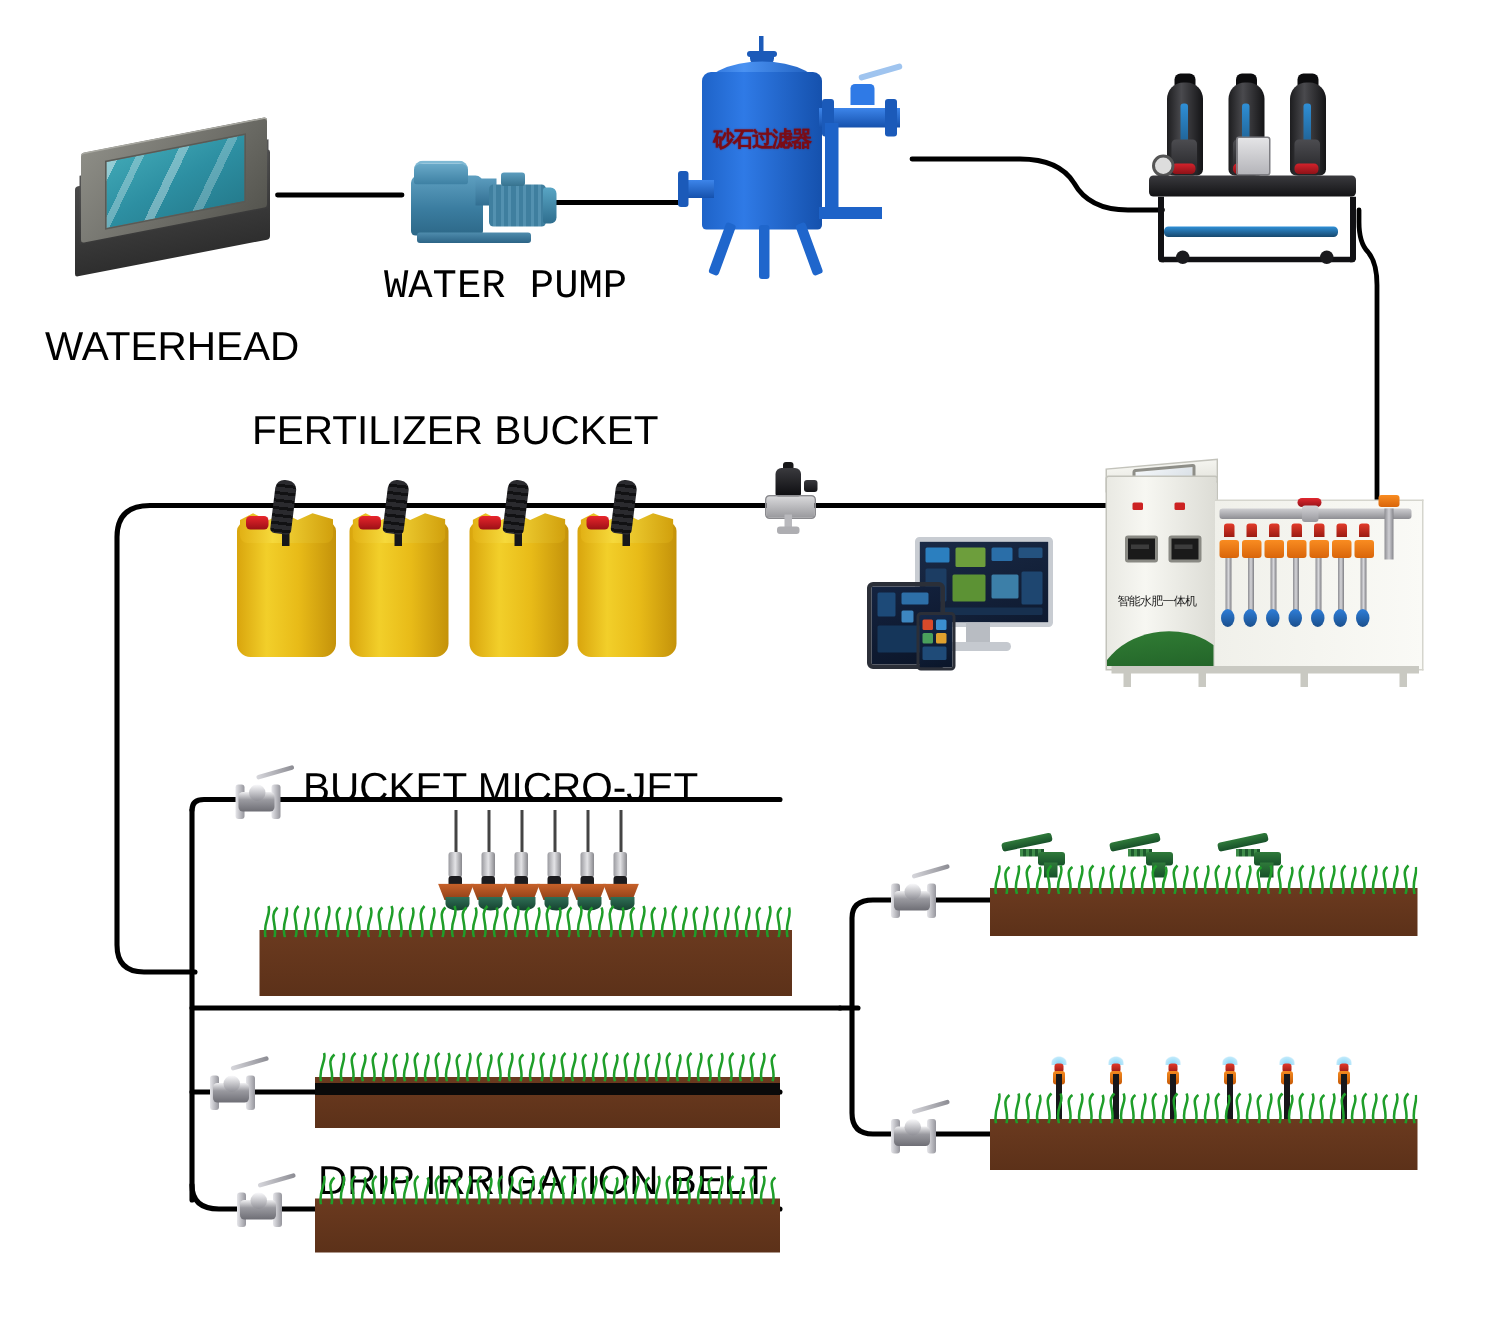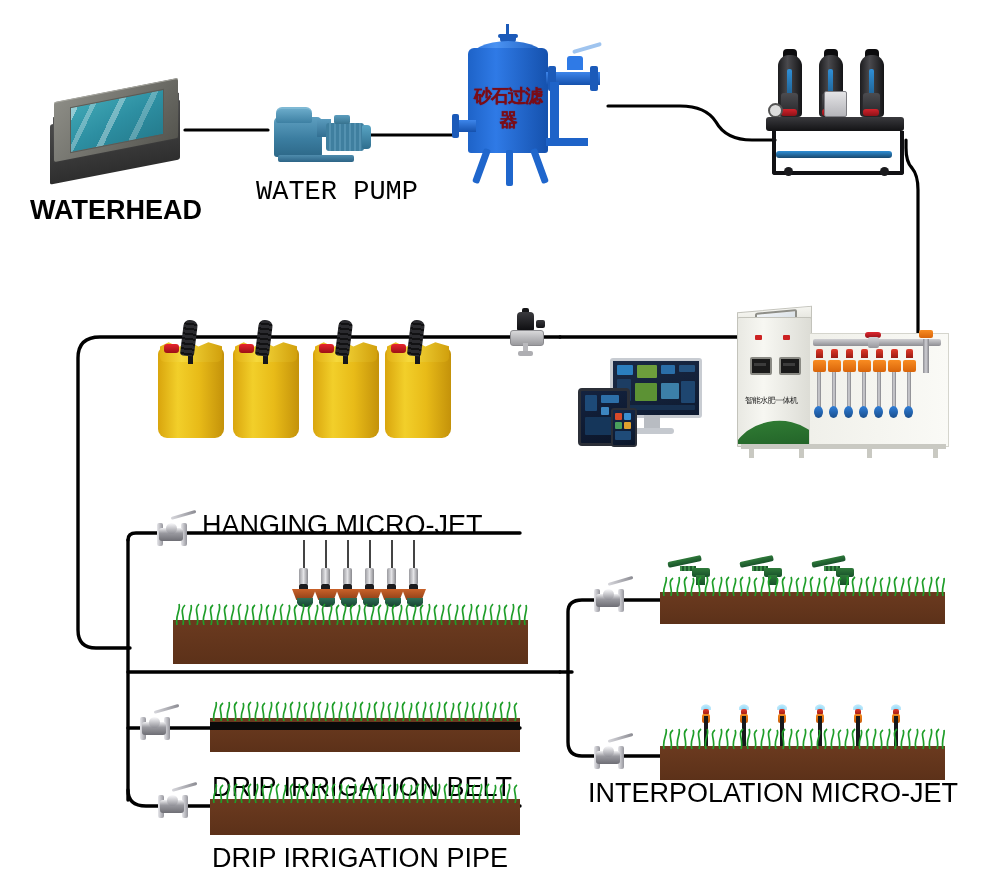--- a/index.html
+++ b/index.html
@@ -48,21 +48,21 @@
   .pump-foot{position:absolute;left:12px;top:52px;width:76px;height:7px;
     background:linear-gradient(#4f8cad,#2c6486);border-radius:2px;}
 
   
   .sfilter{width:160px;height:165px;}
   .sf-tank{position:absolute;left:18px;top:26px;width:80px;height:105px;
     background:linear-gradient(90deg,#1e63c8,#2f7ae6 35%,#1551ad);border-radius:6px 6px 3px 3px;}
   .sf-dome{position:absolute;left:18px;top:19px;width:80px;height:20px;border-radius:50%/100% 100% 0 0;
     background:linear-gradient(90deg,#2a6fd6,#4a92f2 35%,#1b5ab9);}
   .sf-text{position:absolute;left:22px;top:62px;width:72px;text-align:center;
-    color:#7a0c16;font-size:18px;font-weight:bold;font-family:"DejaVu Sans",sans-serif;
+    color:#7a0c16;font-size:14px;font-weight:bold;font-family:"DejaVu Sans",sans-serif;
     letter-spacing:-1px;text-shadow:0 0 1px #7a0c16;}
   .sf-top-valve{position:absolute;left:48px;top:2px;width:20px;height:20px;}
   .sf-top-valve i{position:absolute;background:#1b5ab9;display:block;}
   .sf-pipe-out{position:absolute;left:96px;top:50px;width:54px;height:13px;
     background:linear-gradient(#3d85ea,#1551ad);}
   .sf-flange1{position:absolute;left:98px;top:44px;width:8px;height:25px;background:#1b5ab9;border-radius:2px;}
   .sf-flange2{position:absolute;left:140px;top:44px;width:8px;height:25px;background:#1b5ab9;border-radius:2px;}
   .sf-topv2{position:absolute;left:117px;top:34px;width:16px;height:14px;background:#2f7ae6;border-radius:3px 3px 0 0;}
   .sf-handle{position:absolute;left:122px;top:24px;width:30px;height:4px;background:#9fc4ef;
     transform:rotate(-16deg);border-radius:2px;}
@@ -259,21 +259,21 @@
       <path d="M560,672 L572,672" stroke-width="3.4"></path>
     </g>
   </svg>
 
   <div class="node pool-wrap" style="left:42px;top:72px;">
     <div class="pool-base"></div>
     <div class="pool-base2"></div>
     <div class="pool-rim"></div>
     <div class="pool-water"></div>
   </div>
-  <div class="lbl" style="left:30px;top:195px;font-size:27px;font-weight:bold;">WATERHEAD</div>
+  <div class="lbl" style="left:30px;top:216px;font-size:27px;">WATERHEAD</div>
 
   <div class="node pump" style="left:266px;top:103px;">
     <div class="pump-body"></div>
     <div class="pump-head"></div>
     <div class="pump-neck"></div>
     <div class="pump-motor"></div>
     <div class="pump-term"></div>
     <div class="pump-cap"></div>
     <div class="pump-foot"></div>
   </div>
@@ -317,20 +317,21 @@
     <div class="disc-red" style="left:101px;top:84px;"></div>
     <div class="disc-box"></div>
     <div class="disc-gauge"></div>
     <div class="disc-body"></div>
     <div class="disc-frame"></div>
     <div class="disc-bar"></div>
     <div class="disc-wheel" style="left:22px;top:142px;"></div>
     <div class="disc-wheel" style="left:118px;top:142px;"></div>
   </div>
 
+  <div class="lbl" style="left:168px;top:272px;font-size:27px;">FERTILIZER BUCKET</div>
 
   <div class="node fbk" style="left:158px;top:322px;">
     <div class="fbk-body"></div>
     <div class="fbk-top"></div>
     <div class="fbk-redcap"></div>
     <div class="fbk-shaft"></div>
     <div class="fbk-motor"></div>
   </div>
   <div class="node fbk" style="left:233px;top:322px;">
     <div class="fbk-body"></div>
@@ -439,21 +440,21 @@
       <div class="dosebot" style="left:167px;top:101px;"></div>
 
     <div class="cab-legbar"></div>
     <div class="cab-leg" style="left:12px;"></div>
     <div class="cab-leg" style="left:62px;"></div>
     <div class="cab-leg" style="left:130px;"></div>
     <div class="cab-leg" style="left:196px;"></div>
   </div>
 
 
-  <div class="lbl" style="left:202px;top:510px;font-size:27px;">HANGING MICRO-JET</div>
+  <div class="lbl" style="left:202px;top:510px;font-size:27px;">BUCKET MICRO-JET</div>
 
   <div class="node bv" style="left:145px;top:519px;">
     <div class="bv-fl" style="left:12px;"></div>
       <div class="bv-fl" style="left:36px;"></div>
     <div class="bv-body"></div>
       <div class="bv-ball"></div>
       <div class="bv-lever"></div>
   </div>
 
   <div class="hj" style="left:296px;top:540px;">
@@ -580,21 +581,20 @@
   <div class="bed" style="left:210px;top:799px;width:310px;height:36px;">
     <div class="bed-soil"></div>
     <div class="grass" style="top:-16px;">
       <svg width="310" height="20" viewBox="0 0 310 20" preserveAspectRatio="none">
         <g stroke="#1f9e2a" stroke-width="1.7" fill="none">
           <path d="M4 20 C2 11 8 6 6 1 M11 20 C13 12 7 7 13 2 M18 20 C15 11 21 7 19 1 M25 20 C28 12 21 6 27 1 M32 20 C29 11 36 7 33 2 M39 20 C42 12 35 6 41 1 M46 20 C43 10 50 7 47 1 M53 20 C56 12 49 6 55 2 M60 20 C57 11 64 7 61 1 M67 20 C70 12 63 6 69 1 M74 20 C71 11 78 7 75 2 M81 20 C84 12 77 6 83 1 M88 20 C85 10 92 7 89 1 M95 20 C98 12 91 6 97 2 M102 20 C99 11 106 7 103 1 M109 20 C112 12 105 6 111 1 M116 20 C113 11 120 7 117 2 M123 20 C126 12 119 6 125 1 M130 20 C127 10 134 7 131 1 M137 20 C140 12 133 6 139 2 M144 20 C141 11 148 7 145 1 M151 20 C154 12 147 6 153 1 M158 20 C155 11 162 7 159 2 M165 20 C168 12 161 6 167 1 M172 20 C169 10 176 7 173 1 M179 20 C182 12 175 6 181 2 M186 20 C183 11 190 7 187 1 M193 20 C196 12 189 6 195 1 M200 20 C197 11 204 7 201 2 M207 20 C210 12 203 6 209 1 M214 20 C211 10 218 7 215 1 M221 20 C224 12 217 6 223 2 M228 20 C225 11 232 7 229 1 M235 20 C238 12 231 6 237 1 M242 20 C239 11 246 7 243 2 M249 20 C252 12 245 6 251 1 M256 20 C253 10 260 7 257 1 M263 20 C266 12 259 6 265 2 M270 20 C267 11 274 7 271 1 M277 20 C280 12 273 6 279 1 M284 20 C281 11 288 7 285 2 M291 20 C294 12 287 6 293 1 M298 20 C295 10 302 7 299 1 M305 20 C308 12 301 6 307 2"></path>
         </g>
       </svg>
     </div>
   </div>
-  <div class="lbl" style="left:212px;top:843px;font-size:27px;">DRIP IRRIGATION PIPE</div>
 
   <div class="node bv" style="left:582px;top:742px;">
     <div class="bv-fl" style="left:12px;"></div>
       <div class="bv-fl" style="left:36px;"></div>
     <div class="bv-body"></div>
       <div class="bv-ball"></div>
       <div class="bv-lever"></div>
   </div>
 
   <div class="ij" style="left:700px;top:706px;">
@@ -637,15 +637,14 @@
   <div class="bed" style="left:660px;top:746px;width:285px;height:34px;">
     <div class="bed-soil"></div>
     <div class="grass" style="top:-18px;">
       <svg width="285" height="21" viewBox="0 0 285 21" preserveAspectRatio="none">
         <g stroke="#1f9e2a" stroke-width="1.7" fill="none">
           <path d="M4 21 C2 11 8 6 6 1 M11 21 C13 12 7 7 13 2 M18 21 C15 11 21 7 19 1 M25 21 C28 12 21 6 27 1 M32 21 C29 11 36 7 33 2 M39 21 C42 12 35 6 41 1 M46 21 C43 10 50 7 47 1 M53 21 C56 12 49 6 55 2 M60 21 C57 11 64 7 61 1 M67 21 C70 12 63 6 69 1 M74 21 C71 11 78 7 75 2 M81 21 C84 12 77 6 83 1 M88 21 C85 10 92 7 89 1 M95 21 C98 12 91 6 97 2 M102 21 C99 11 106 7 103 1 M109 21 C112 12 105 6 111 1 M116 21 C113 11 120 7 117 2 M123 21 C126 12 119 6 125 1 M130 21 C127 10 134 7 131 1 M137 21 C140 12 133 6 139 2 M144 21 C141 11 148 7 145 1 M151 21 C154 12 147 6 153 1 M158 21 C155 11 162 7 159 2 M165 21 C168 12 161 6 167 1 M172 21 C169 10 176 7 173 1 M179 21 C182 12 175 6 181 2 M186 21 C183 11 190 7 187 1 M193 21 C196 12 189 6 195 1 M200 21 C197 11 204 7 201 2 M207 21 C210 12 203 6 209 1 M214 21 C211 10 218 7 215 1 M221 21 C224 12 217 6 223 2 M228 21 C225 11 232 7 229 1 M235 21 C238 12 231 6 237 1 M242 21 C239 11 246 7 243 2 M249 21 C252 12 245 6 251 1 M256 21 C253 10 260 7 257 1 M263 21 C266 12 259 6 265 2 M270 21 C267 11 274 7 271 1 M277 21 C280 12 273 6 279 1 M283 21 C281 11 285 7 284 2"></path>
         </g>
       </svg>
     </div>
   </div>
-  <div class="lbl" style="left:588px;top:778px;font-size:27px;">INTERPOLATION MICRO-JET</div>
 
 </div>
 
 </body></html>

